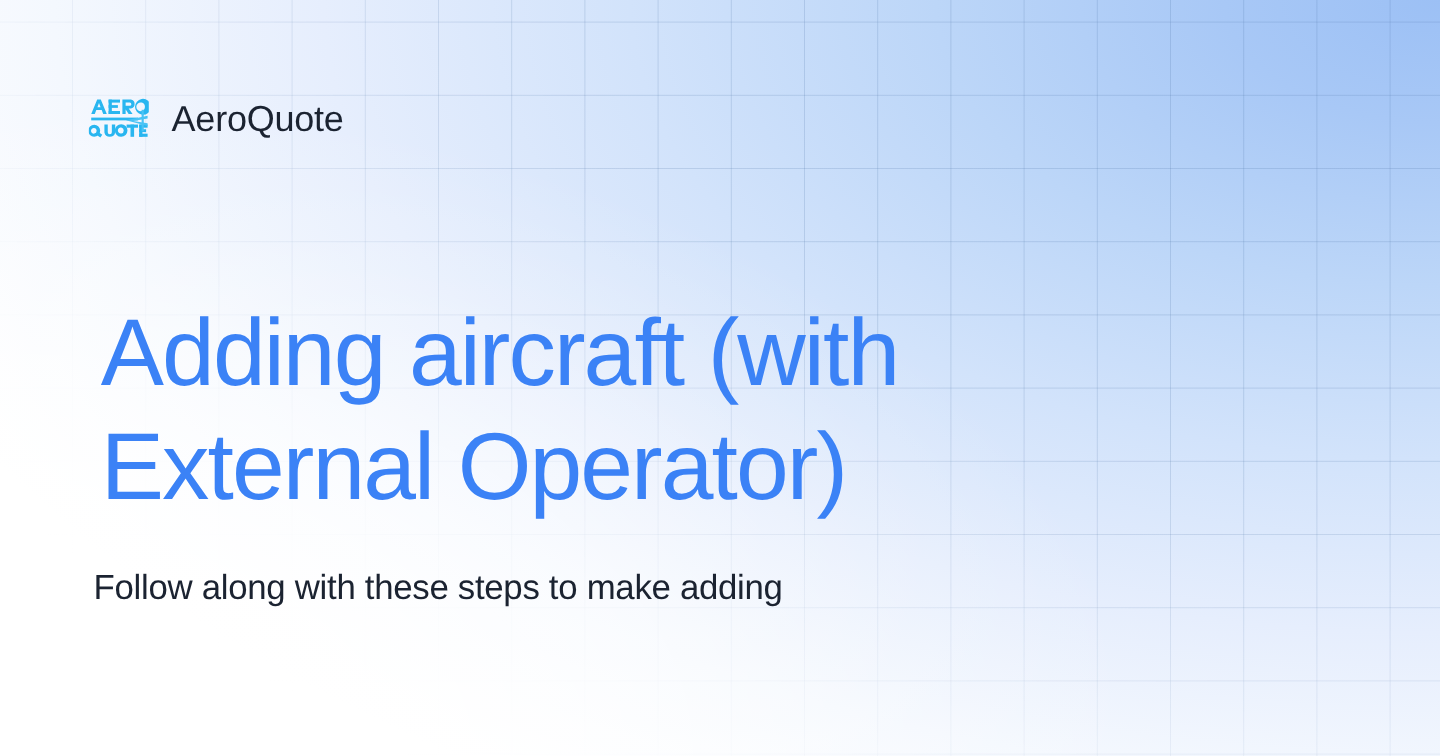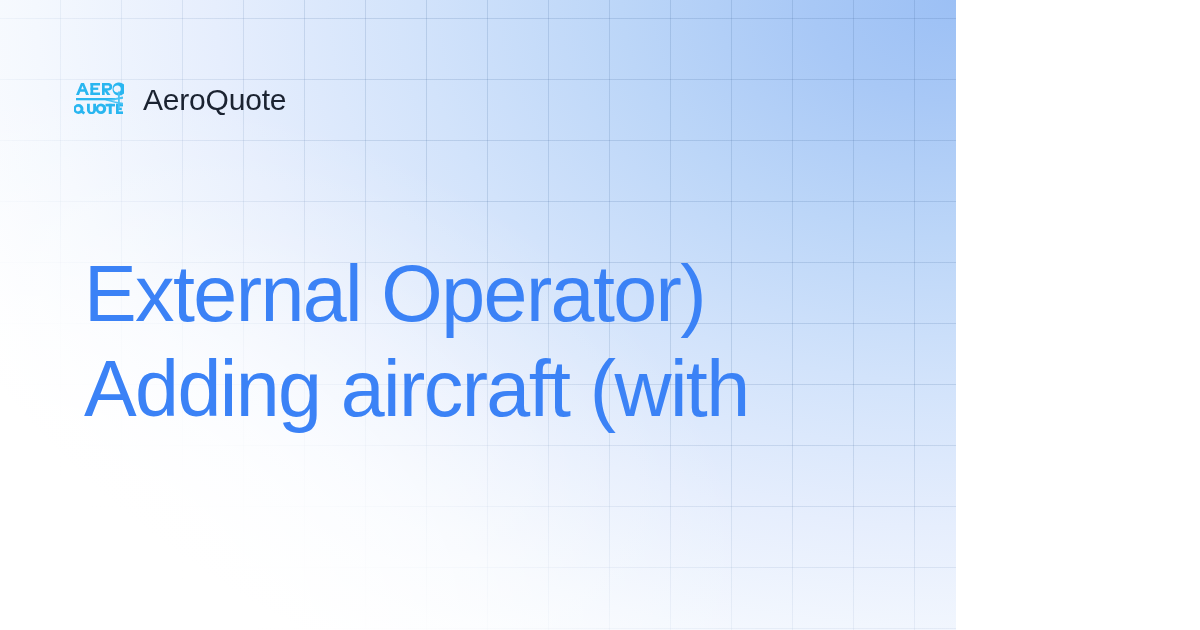--- a/index.html
+++ b/index.html
@@ -74,21 +74,21 @@
         rgba(255,255,255,0.97) 0%,
         rgba(255,255,255,0.88) 26%,
         rgba(255,255,255,0.55) 48%,
         rgba(255,255,255,0.18) 68%,
         rgba(255,255,255,0) 84%);
   }
 
   
   .page{
     position:relative;
-    width:956px;
+    width:1200px;
     height:630px;
   }
 
   .brand{
     position:absolute;
     left:74px;
     top:80px;
     display:flex;
     align-items:center;
     gap:19px;
@@ -175,20 +175,21 @@
 
       <g fill="#49c3f5">
         <path d="M62 40.5 L98 33 L98 37.5 L74 41.6 L98 45.6 L98 50 Z"></path>
         <rect x="88" y="23" width="3.6" height="36"></rect>
       </g>
     </svg>
     <span class="brand-name">AeroQuote</span>
   </div>
 
   <h1 class="headline">
+    <span class="headline-line">Adding aircraft (with</span>
     <span class="headline-line">External Operator)</span>
-    <span class="headline-line">Adding aircraft (with</span>
   </h1>
 
   <p class="subhead">
+    <span class="subhead-line">Follow along with these steps to make adding</span>
   </p>
 
 </div>
 
 </body></html>

